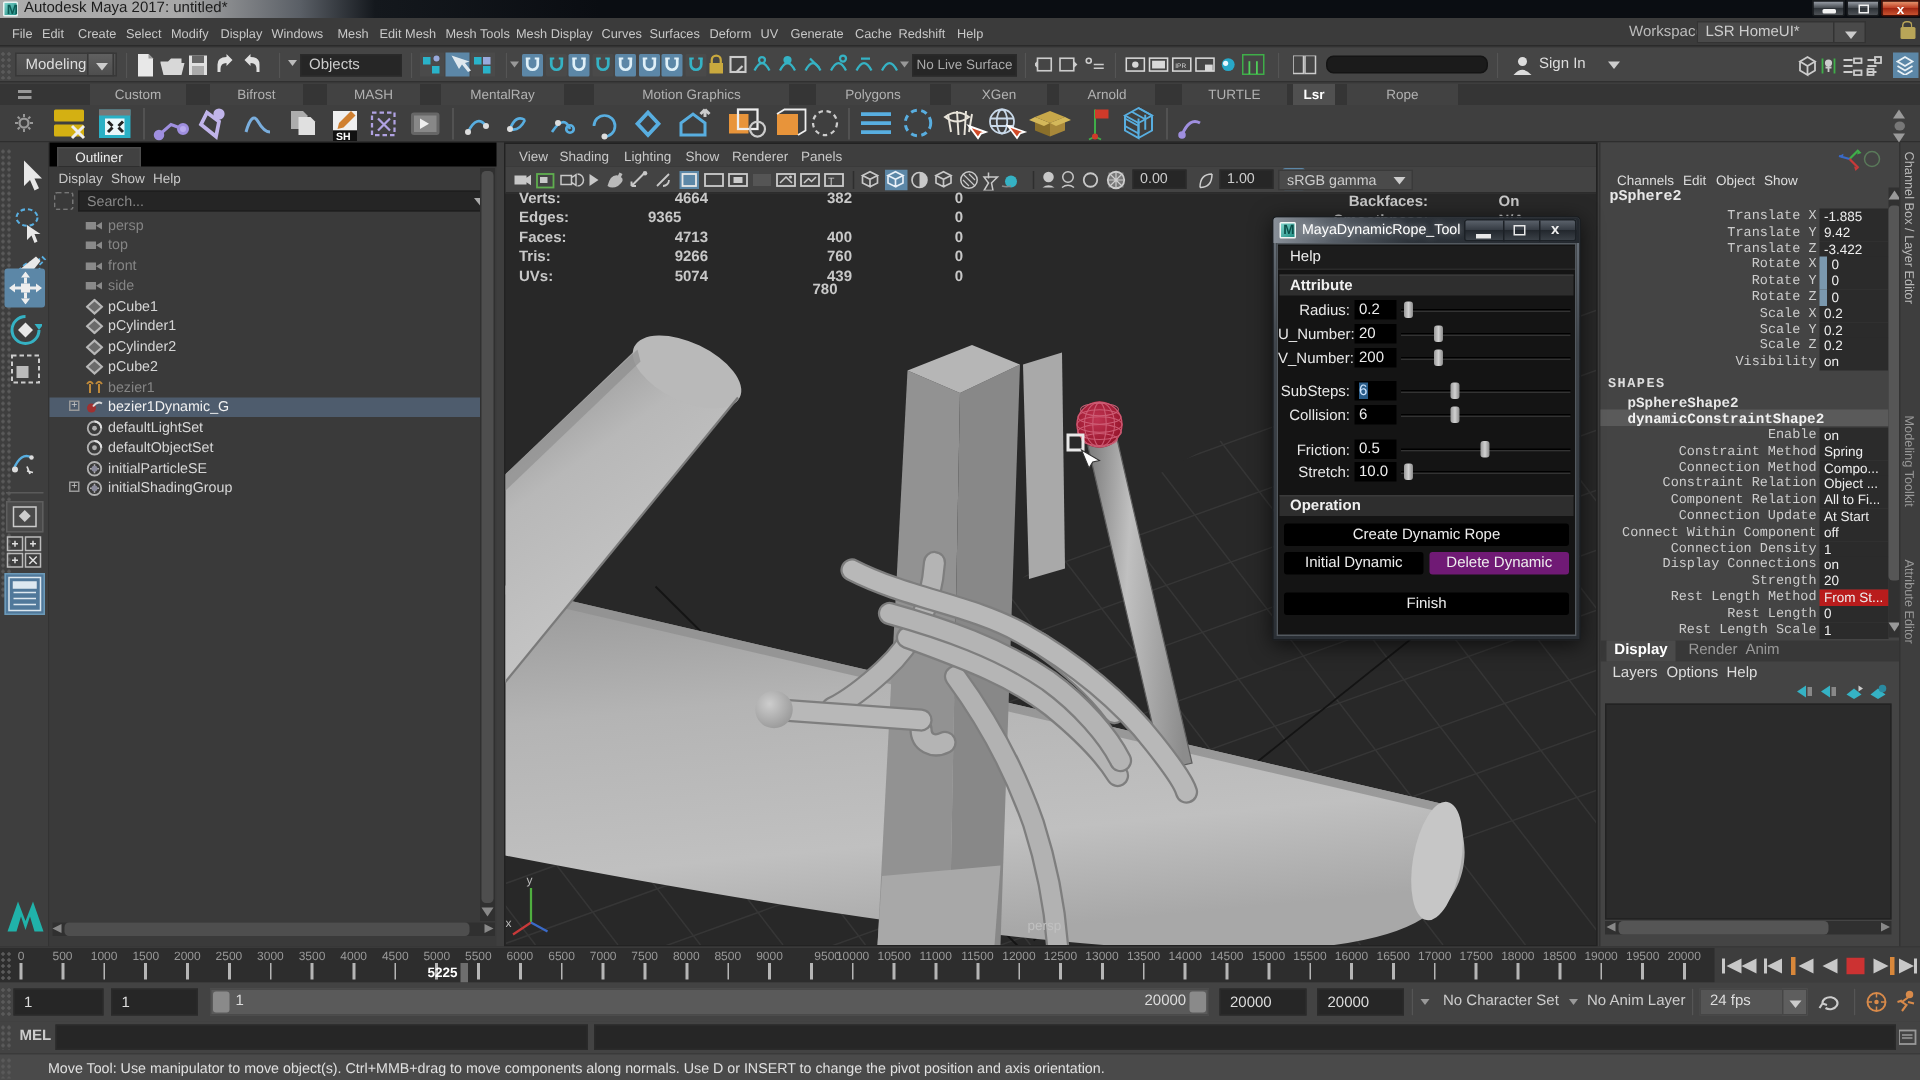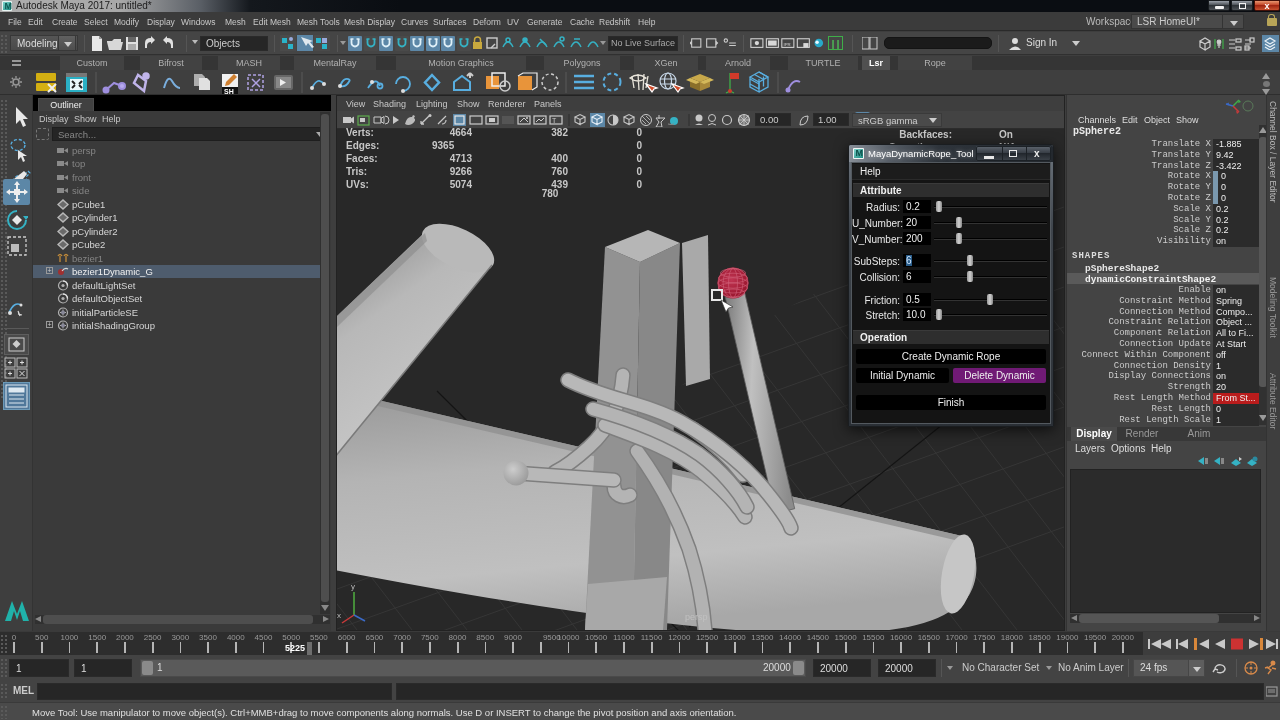--- a/index.html
+++ b/index.html
@@ -906,21 +906,21 @@
 
   <div class="abs" style="left:192px;top:30px;width:8px;height:300px;background:#313131;">
     <div class="abs" style="left:0px;top:2px;width:0;height:0;border-left:4px solid transparent;border-right:4px solid transparent;border-bottom:6px solid #999;"></div>
     <div class="abs" style="left:0px;top:12px;width:8px;height:250px;background:#565656;border-radius:3px;"></div>
     <div class="abs" style="left:0px;top:290px;width:0;height:0;border-left:4px solid transparent;border-right:4px solid transparent;border-top:6px solid #999;"></div>
   </div>
 
   <div class="abs" style="left:0;top:332px;width:200px;height:14px;background:#383838;">
     <div class="abs" style="left:4px;top:0;width:46px;height:14px;background:#4a4a4a;color:#fff;font-size:10px;font-weight:bold;text-align:center;line-height:14px;">Display</div>
     <div class="abs" style="left:52px;top:0;width:46px;height:14px;color:#999;font-size:10px;text-align:center;line-height:14px;">Render</div>
-    <div class="abs" style="left:112px;top:0;width:40px;height:14px;color:#999;font-size:10px;text-align:center;line-height:14px;">Anim</div>
+    <div class="abs" style="left:88px;top:0;width:40px;height:14px;color:#999;font-size:10px;text-align:center;line-height:14px;">Anim</div>
   </div>
   <div class="abs" style="left:0;top:346px;width:200px;height:15px;color:#ddd;font-size:10px;">
     <span class="abs" style="left:8px;top:2px;">Layers</span>
     <span class="abs" style="left:44px;top:2px;">Options</span>
     <span class="abs" style="left:84px;top:2px;">Help</span>
   </div>
   <svg class="abs" style="left:130px;top:360px;" width="64" height="12" viewBox="0 0 64 12">
     <g fill="#35b2c4">
           <path d="M1 6 l6-4 v8 z"></path>
           <rect x="8" y="3" width="3" height="6" fill="#888"></rect>

